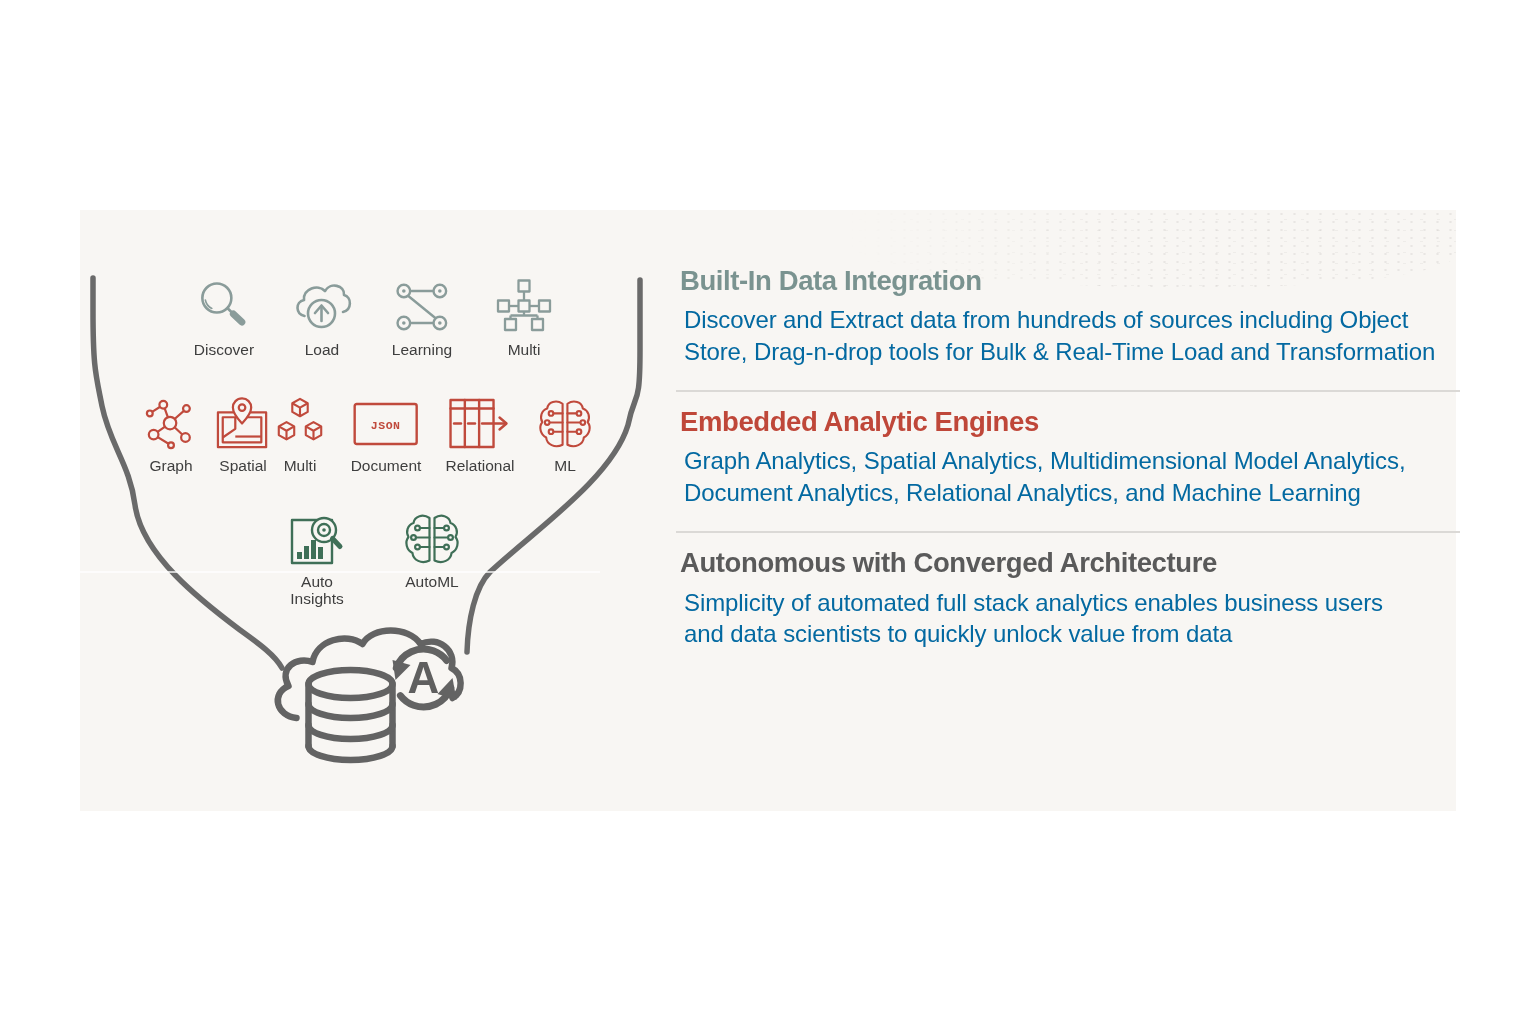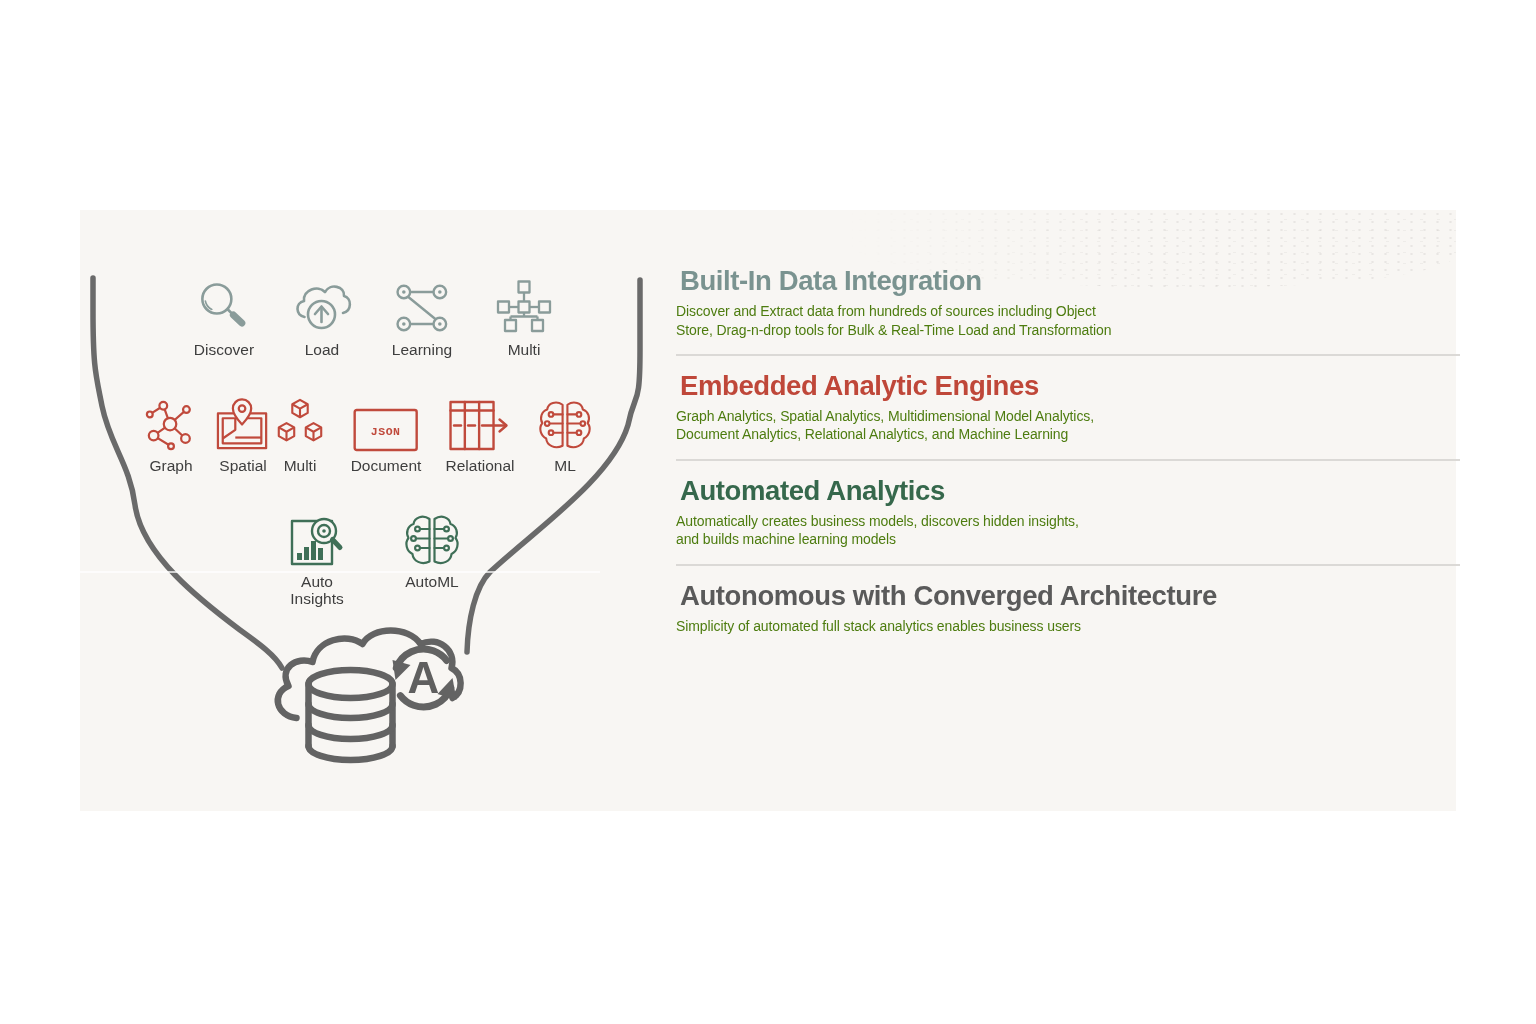--- a/index.html
+++ b/index.html
@@ -11,37 +11,37 @@
       radial-gradient(rgba(150,145,140,.28) 1.2px, transparent 1.4px),
       radial-gradient(rgba(150,145,140,.18) 1.2px, transparent 1.4px);
     background-size:13px 8px,17px 11px;background-position:0 0,6px 4px;
     border-radius:0 0 45% 60%;opacity:.55;
     -webkit-mask-image:linear-gradient(to left,#000 55%,transparent 100%);
             mask-image:linear-gradient(to left,#000 55%,transparent 100%);}
   .funnel{position:absolute;left:0;top:0;width:580px;height:601px;}
   .funnel-outline{position:absolute;left:0;top:0;}
   .streak{position:absolute;left:0;top:361px;width:520px;height:2px;background:rgba(255,255,255,.7);}
   .item{position:absolute;transform:translateX(-50%);display:flex;flex-direction:column;align-items:center;}
-  .icon-box{display:flex;align-items:flex-end;justify-content:center;}
+  .icon-box{display:flex;align-items:center;justify-content:center;}
   .row1 .icon-box{height:58px;}
   .row2 .icon-box{height:56px;}
   .row3 .icon-box{height:58px;}
   .row-ingest{color:#8a9c9a;}
   .row-engines{color:#c04a3c;}
   .row-auto{color:#3f6f57;}
   .lbl{font-size:15.5px;color:#3e3e3e;margin-top:5px;text-align:center;line-height:1.12;white-space:nowrap;}
   .lbl.wrap{white-space:normal;width:64px;}
   svg{display:block;}
   .adw{position:absolute;left:294px;top:398px;transform:translateX(-50%);width:215px;display:flex;flex-direction:column;align-items:center;}
   .adw-label{margin-top:2px;text-align:center;font-weight:bold;font-size:17.5px;line-height:1.32;color:#2f2f2f;white-space:nowrap;}
   .sections{position:absolute;left:596px;top:56px;width:784px;}
   .sec{border-bottom:2px solid #dbd9d6;padding-bottom:15px;margin-bottom:15px;}
   .sec:last-child{border-bottom:none;}
   .sec h2{margin:0 0 6px 4px;font-size:27.5px;font-weight:bold;letter-spacing:-0.4px;line-height:1.1;}
-  .sec p{margin:0;font-size:14px;line-height:1.31;color:#4d7c0f;letter-spacing:-0.1px;}
+  .sec p{margin:8px;font-size:24px;line-height:1.31;color:#0369a1;letter-spacing:-0.1px;}
   .sec p span{display:block;}
   .sec-teal h2{color:#7a9390;}
   .sec-red h2{color:#bf4739;}
   .sec-green h2{color:#36684c;}
   .sec-gray h2{color:#5a5a5a;}
 </style>
 </head>
 <body>
 
 <div class="page">
@@ -284,28 +284,22 @@
           <span>Store, Drag-n-drop tools for Bulk &amp; Real-Time Load and Transformation</span>
         </p>
       </section>
       <section class="sec sec-red">
         <h2>Embedded Analytic Engines</h2>
         <p>
           <span>Graph Analytics, Spatial Analytics, Multidimensional Model Analytics,</span>
           <span>Document Analytics, Relational Analytics, and Machine Learning</span>
         </p>
       </section>
-      <section class="sec sec-green">
-        <h2>Automated Analytics</h2>
-        <p>
-          <span>Automatically creates business models, discovers hidden insights,</span>
-          <span>and builds machine learning models</span>
-        </p>
-      </section>
       <section class="sec sec-gray">
         <h2>Autonomous with Converged Architecture</h2>
         <p>
           <span>Simplicity of automated full stack analytics enables business users</span>
+          <span>and data scientists to quickly unlock value from data</span>
         </p>
       </section>
     </div>
   </div>
 </div>
 
 </body></html>

